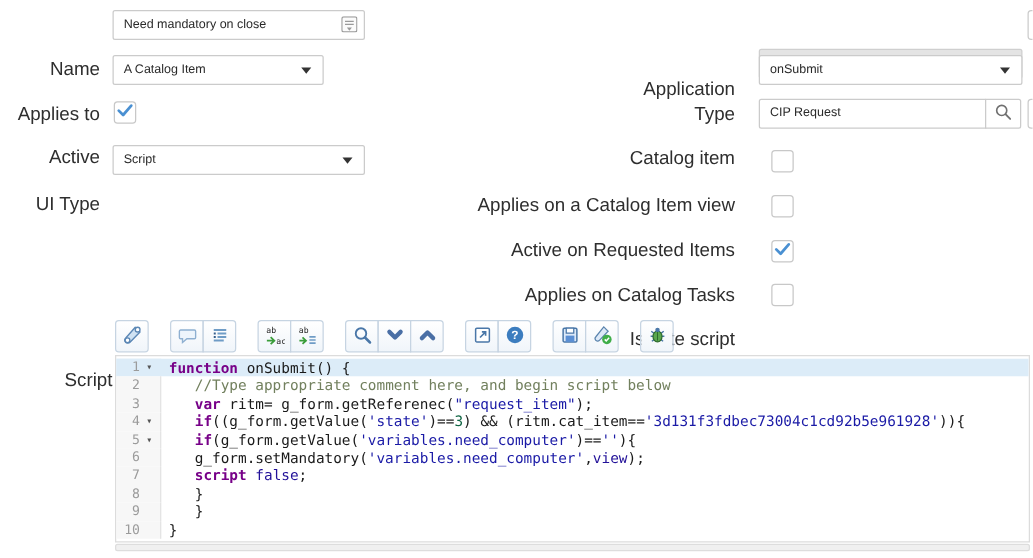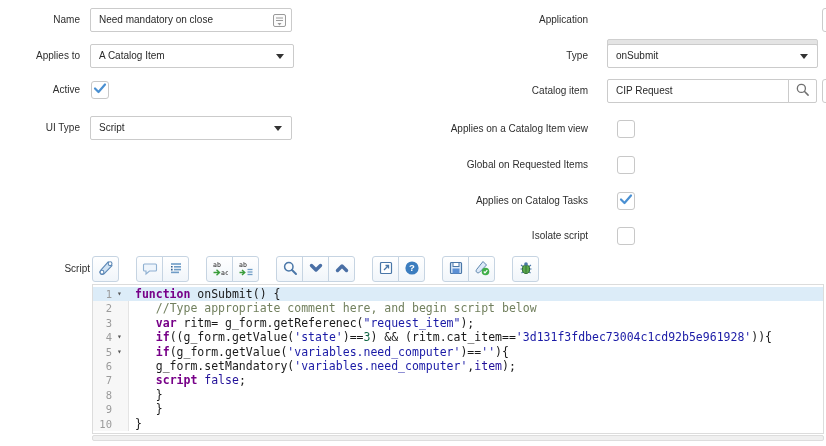--- a/index.html
+++ b/index.html
@@ -5,21 +5,21 @@
   :root{
     --accent-blue:#4a90d2; --keyword:#770088; --string:#1a1aa6; --number:#116644;
     --atom:#221199; --comment:#72805e; --active-line:#dcecf8; --readonly-bg:#e4e4e4;
     --field-border:#cbcbcb; --label-color:#2e2e2e; --gutter-bg:#f7f7f7;
     --linenum:#9b9b9b; --toolbar-border:#c6d4e2;
   }
   *{box-sizing:border-box}
   html,body{margin:0;padding:0}
   body{width:826px;height:446px;background:#fff;position:relative;overflow:hidden;
        font-family:"Liberation Sans",sans-serif;}
-  .lbl{position:absolute;font-size:10px;color:var(--label-color);text-align:right;line-height:24px;}
+  .lbl{position:absolute;font-size:15px;color:var(--label-color);text-align:right;line-height:24px;margin-top:36px;}
   .lbl.cb{line-height:18px;}
   .fld{position:absolute;height:24px;border:1px solid var(--field-border);border-radius:2px;
        background:#fff;font-size:10px;color:#292929;line-height:22px;padding:0 8px;}
   .fld.ro{background:var(--readonly-bg);border-color:#cfcfcf;margin-top:31px;}
   .fld .ficon{position:absolute;right:5px;top:4px;}
   .sel::after{content:"";position:absolute;right:9px;top:9px;border-left:4px solid transparent;
        border-right:4px solid transparent;border-top:5px solid #333;}
   .sbtn{position:absolute;width:29px;height:24px;border:1px solid var(--field-border);
        border-radius:0 2px 2px 0;background:#fff;display:flex;align-items:center;justify-content:center;margin-left:-1px;}
   .clip{position:absolute;width:10px;height:24px;border:1px solid var(--field-border);border-radius:3px;background:#fff;}
@@ -62,39 +62,39 @@
         <g stroke="#9a9a9a" stroke-width="1">
           <path d="M3 4 h7"></path>
           <path d="M3 6.5 h7"></path>
         </g>
         <path d="M4.5 9 h4 l-2 2.5 z" fill="#9a9a9a"></path>
       </svg>
   </span>
 </div>
 
 <span class="lbl" style="left:0;top:44px;width:80px">Applies to</span>
-<div class="fld sel" style="left:90px;top:44px;width:204px">
+<div class="fld sel" style="left:90px;top:44px;width:169px">
   <span>A Catalog Item</span>
   <span></span>
 </div>
 
 <span class="lbl" style="left:0;top:78px;width:80px">Active</span>
 <div class="cbx" style="left:91px;top:81px">
     <span><svg width="16" height="16" viewBox="0 0 16 16">
         <path d="M3 8.5 L6.5 12 L13 4.5" fill="none" stroke="var(--accent-blue)" stroke-width="2.2" stroke-linecap="round" stroke-linejoin="round"></path>
       </svg></span>
   </div>
 
 <span class="lbl" style="left:0;top:116px;width:80px">UI Type</span>
 <div class="fld sel" style="left:90px;top:116px;width:202px">
   <span>Script</span>
   <span></span>
 </div>
 
-<span class="lbl" style="left:368px;top:8px;width:220px">Application</span>
+<span class="lbl" style="left:368px;top:24px;width:220px">Application</span>
 <div class="fld ro" style="left:607px;top:8px;width:211px">
   <span>Global</span>
 </div>
 <div class="clip" style="left:822px;top:8px"></div>
 
 <span class="lbl" style="left:368px;top:44px;width:220px">Type</span>
 <div class="fld sel" style="left:607px;top:44px;width:211px">
   <span>onSubmit</span>
   <span></span>
 </div>
@@ -109,21 +109,21 @@
         <circle cx="6.8" cy="6.8" r="4.3" fill="none" stroke="#707070" stroke-width="1.4"></circle>
         <path d="M10.2 10.2 L14 14" stroke="#707070" stroke-width="1.6" stroke-linecap="round"></path>
       </svg>
   </span>
 </button>
 <div class="clip" style="left:822px;top:79px"></div>
 
 <span class="lbl cb" style="left:368px;top:120px;width:220px">Applies on a Catalog Item view</span>
 <div class="cbx" style="left:617px;top:120px"></div>
 
-<span class="lbl cb" style="left:368px;top:156px;width:220px">Global on Requested Items</span>
+<span class="lbl cb" style="left:368px;top:156px;width:220px">Active on Requested Items</span>
 <div class="cbx" style="left:617px;top:156px"></div>
 
 <span class="lbl cb" style="left:368px;top:192px;width:220px">Applies on Catalog Tasks</span>
 <div class="cbx" style="left:617px;top:192px">
     <span><svg width="16" height="16" viewBox="0 0 16 16">
         <path d="M3 8.5 L6.5 12 L13 4.5" fill="none" stroke="var(--accent-blue)" stroke-width="2.2" stroke-linecap="round" stroke-linejoin="round"></path>
       </svg></span>
   </div>
 
 <span class="lbl cb" style="left:368px;top:227px;width:220px">Isolate script</span>
@@ -279,21 +279,21 @@
           <span class="lnum">5</span>
           <span class="fold">▾</span>
         </div>
         <div class="ccode">   <span class="c-k">if</span>(g_form.getValue(<span class="c-s">'variables.need_computer'</span>)==<span class="c-s">''</span>){</div>
       </div>
       <div class="cm-line">
         <div class="gcell">
           <span class="lnum">6</span>
           <span class="fold"></span>
         </div>
-        <div class="ccode">   g_form.setMandatory(<span class="c-s">'variables.need_computer'</span>,<span class="c-a">item</span>);</div>
+        <div class="ccode">   g_form.setMandatory(<span class="c-s">'variables.need_computer'</span>,<span class="c-a">view</span>);</div>
       </div>
       <div class="cm-line">
         <div class="gcell">
           <span class="lnum">7</span>
           <span class="fold"></span>
         </div>
         <div class="ccode">   <span class="c-k">script</span> <span class="c-a">false</span>;</div>
       </div>
       <div class="cm-line">
         <div class="gcell">

